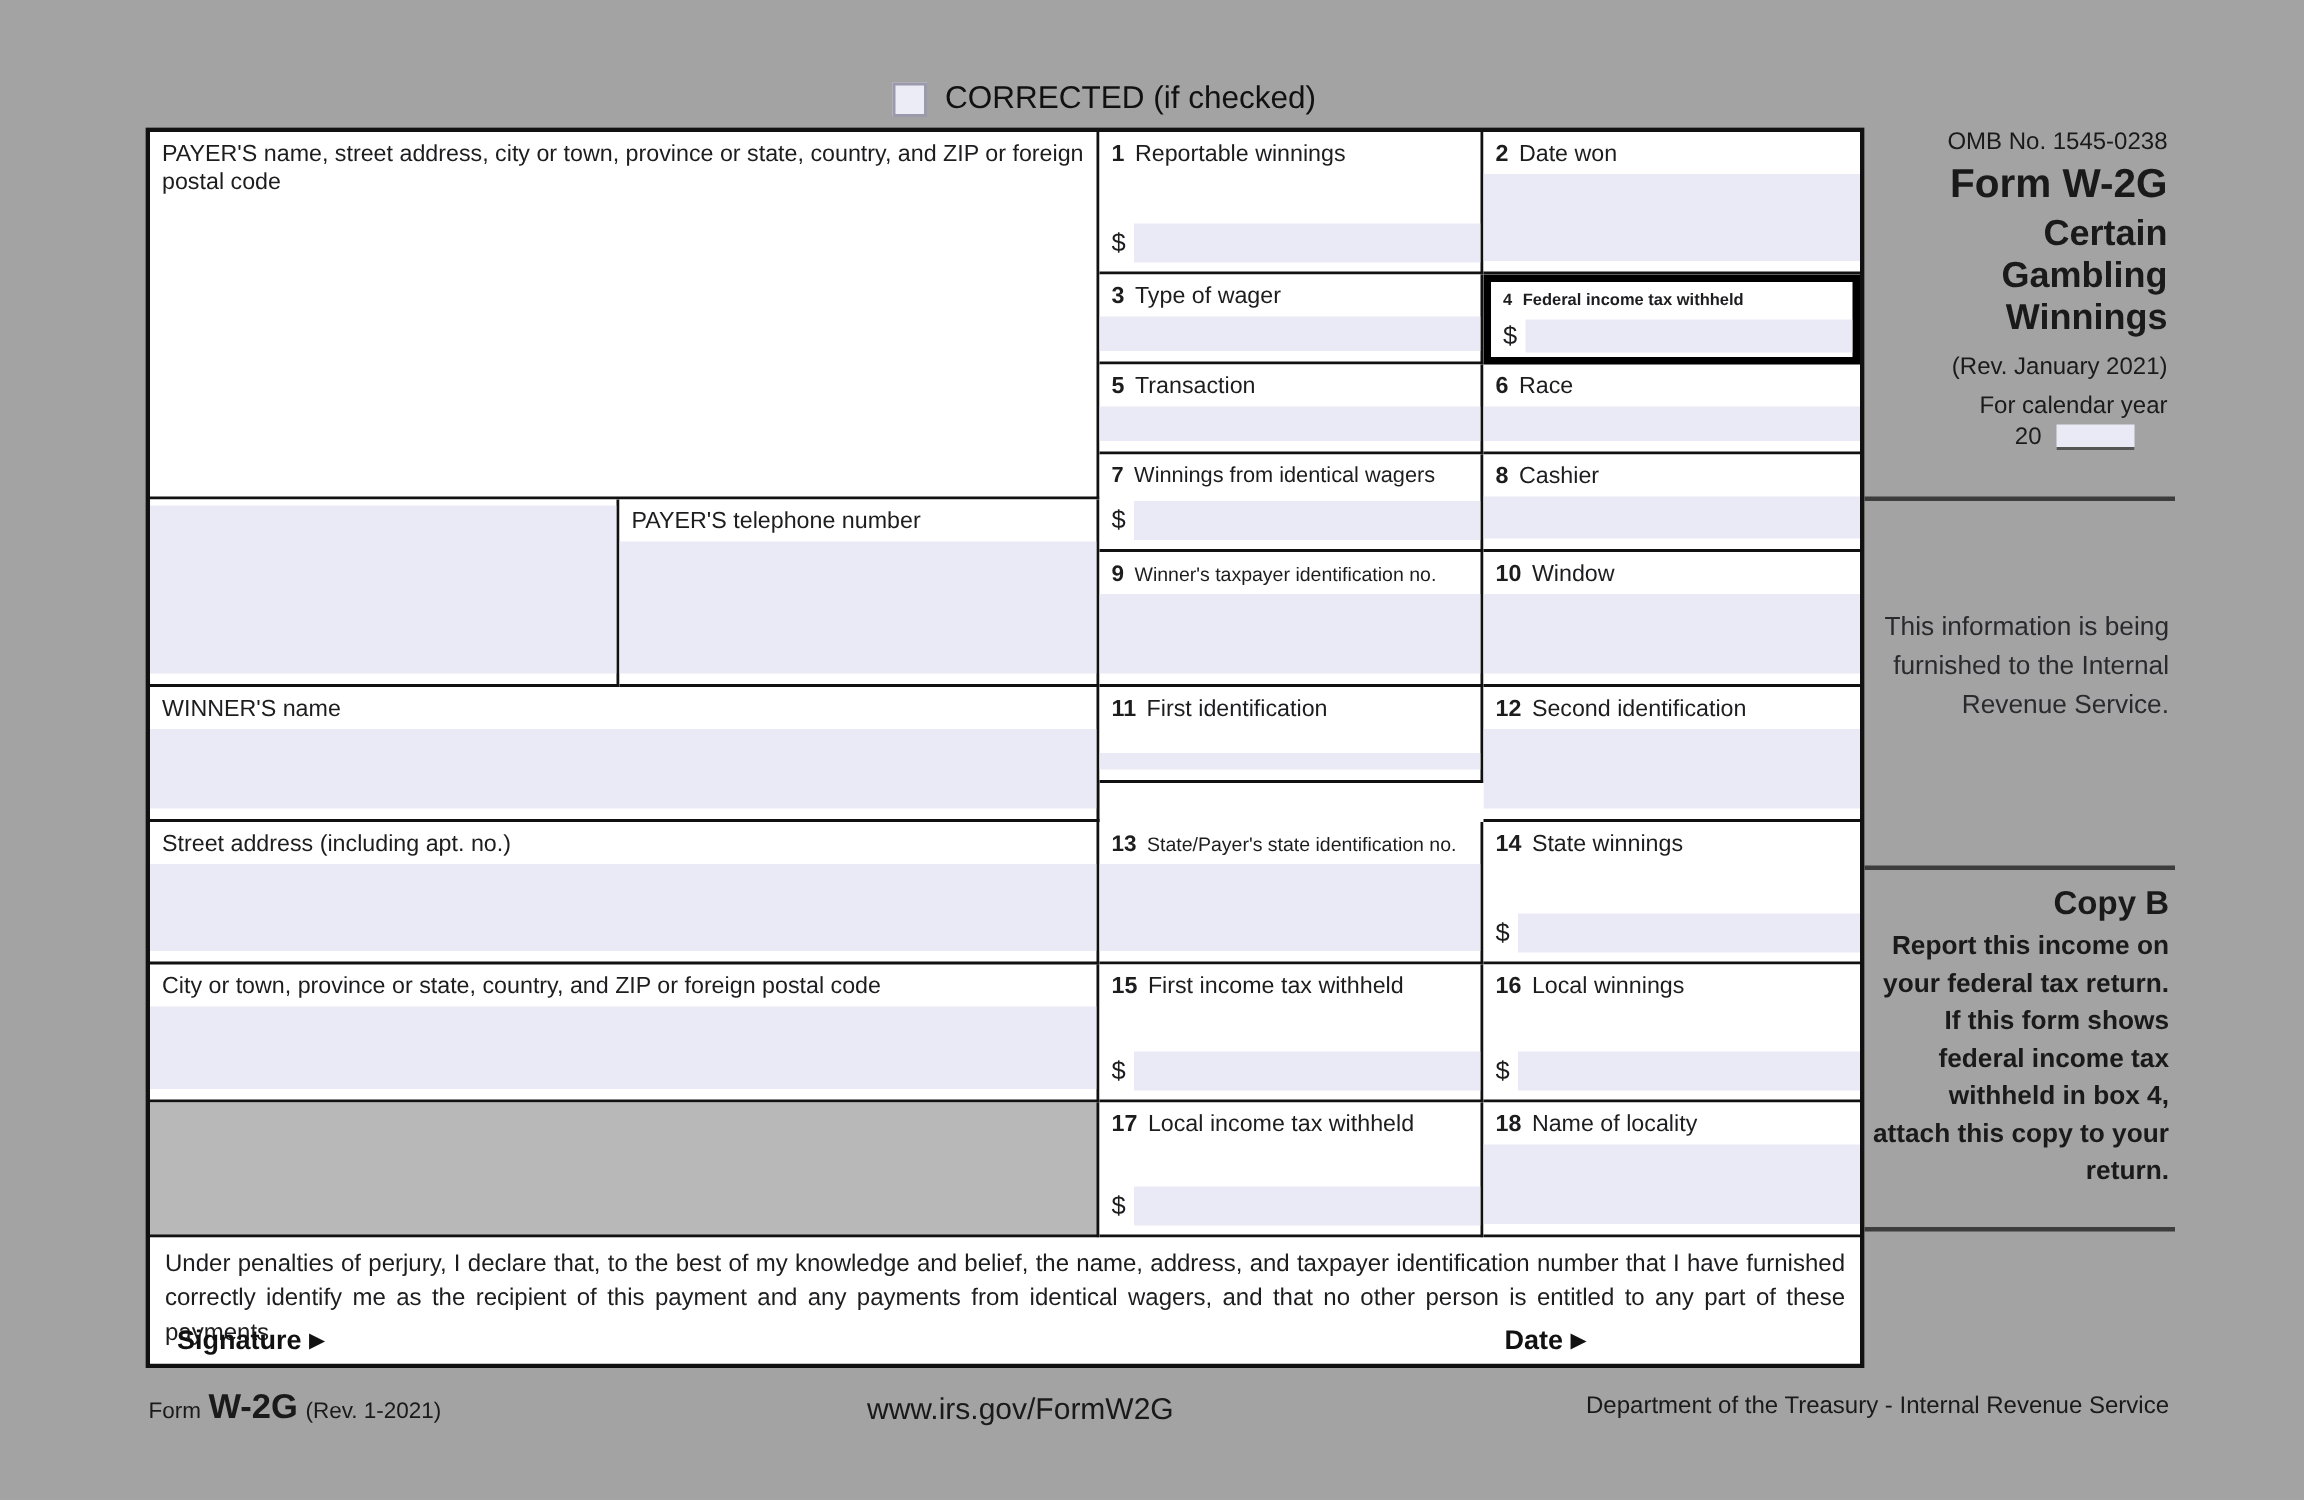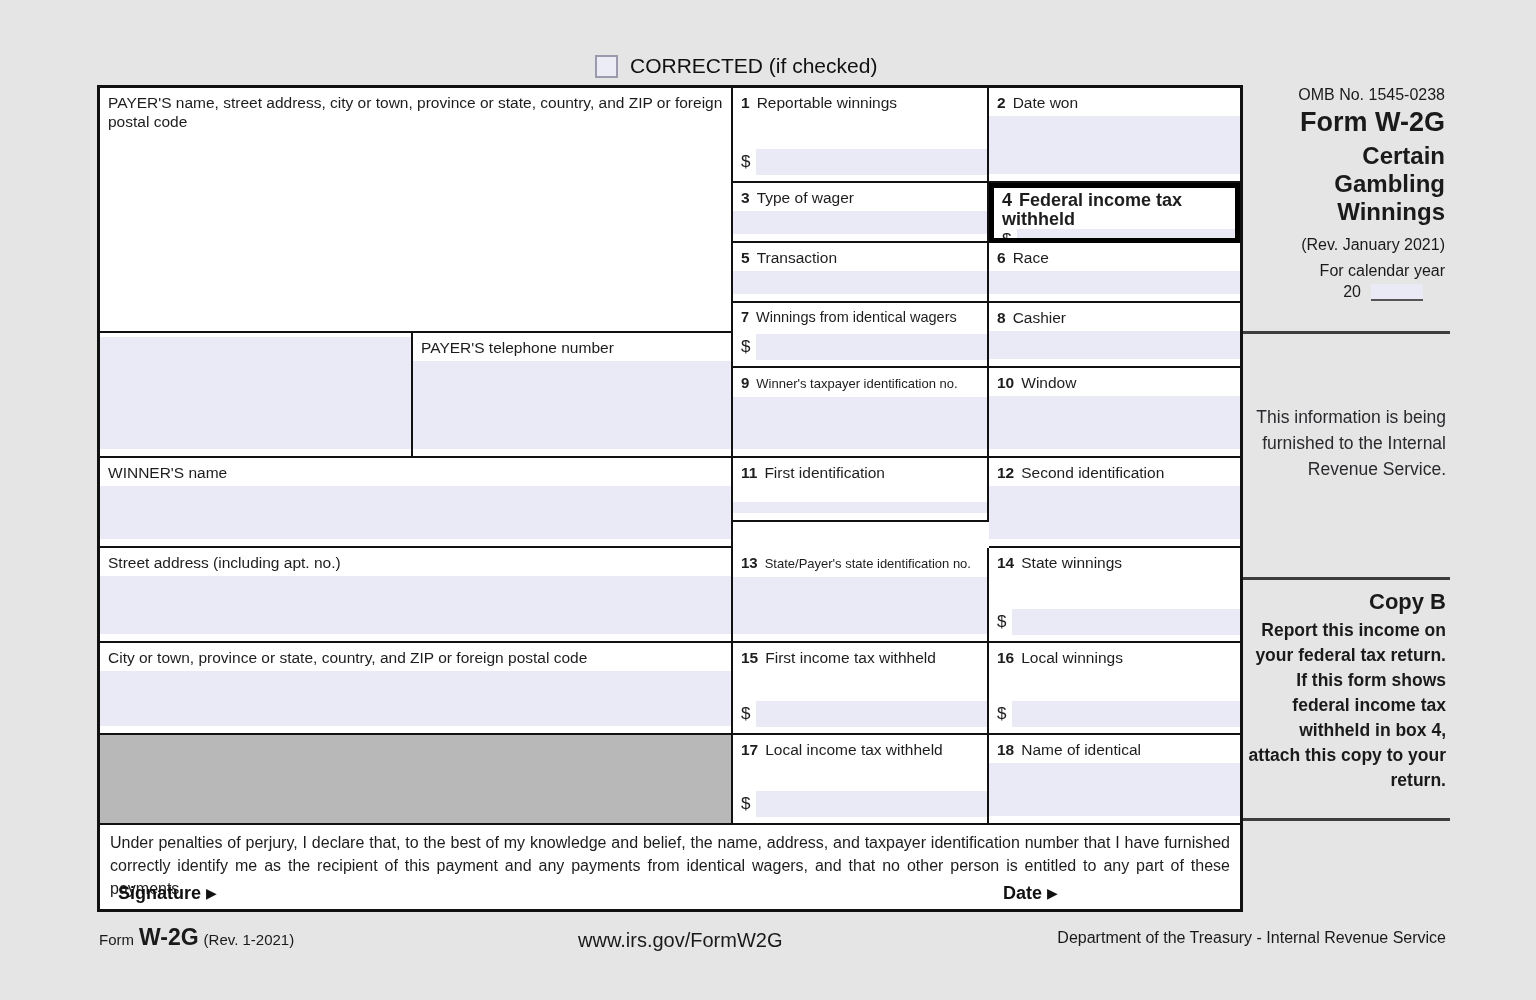--- a/index.html
+++ b/index.html
@@ -1,33 +1,33 @@
 <!DOCTYPE html>
 <html style="--field-fill: #e9eaf5; --shade: #b8b8b8; --line: #111111;"><head>
 <meta charset="utf-8">
 <style>
   :root { --field-fill:#e9eaf5; --shade:#b8b8b8; --ink:#1a1a1a; --line:#111; }
   * { margin:0; padding:0; box-sizing:border-box; }
   html,body { background:#fff; }
   body { font-family:"Liberation Sans","DejaVu Sans",sans-serif; color:var(--ink); }
-  #screen { position:relative; width:1536px; height:1000px; background:#e5e5e5; overflow:hidden; }
+  #screen { position:relative; width:1536px; height:1000px; background:#a3a3a3; overflow:hidden; }
 
   
   #corrected { position:absolute; left:595px; top:54px; display:flex; align-items:center; }
   #corrected .box { width:23px; height:23px; background:#ececf6; border:2px solid #9a9aac; }
   #corrected .lbl { margin-left:12px; font-size:21px; color:#111; }
 
   
   #form-table { position:absolute; left:97px; top:85px; width:1146px; height:827px; border:3px solid var(--line); background:#fff; }
   .cell { position:absolute; border-right:2px solid var(--line); border-bottom:2px solid var(--line); background:#fff; display:flex; flex-direction:column; overflow:hidden; }
   .cell.no-r { border-right:none; }
   .cell.no-b { border-bottom:none; }
   .lab { padding:5px 8px 0 8px; font-size:15.5px; line-height:19px; color:#1d1d1f; }
   .lab.small { font-size:13px; }
-  .lab.boldlab { font-weight:700; font-size:18px; }
+  .lab.boldlab { font-weight:700; font-size:11px; }
   .num { font-weight:700; margin-right:7px; }
   .fill { background:var(--field-fill); flex:1; margin:4px 0 7px 0; }
   .fill.flush { margin-bottom:0; }
   .dollar-row { display:flex; align-items:center; margin-top:auto; margin-bottom:6px; padding-left:8px; }
   .dollar { font-size:17px; margin-right:6px; color:#1d1d1f; }
   .dollar-fill { flex:1; height:26px; background:var(--field-fill); }
   .shaded { background:var(--shade); }
   .bold-box { border:5px solid #000 !important; z-index:2; }
 
   
@@ -182,21 +182,21 @@
         </div>
     </div>
     <div class="cell no-r" style="left:889px;top:555px;width:251px;height:92px;">
       <div class="lab"><span class="num">16</span><span>Local winnings</span></div>
       <div class="dollar-row">
           <span class="dollar">$</span>
           <div class="dollar-fill"></div>
         </div>
     </div>
     <div class="cell no-r" style="left:889px;top:647px;width:251px;height:90px;">
-      <div class="lab"><span class="num">18</span><span>Name of identical</span></div>
+      <div class="lab"><span class="num">18</span><span>Name of locality</span></div>
       <div class="fill"></div>
     </div>
 
     <div class="cell no-r no-b" id="cell-perjury" style="left:0;top:737px;width:1140px;height:84px;">
       <div id="perjury-text">Under penalties of perjury, I declare that, to the best of my knowledge and belief, the name, address, and taxpayer identification number that I have furnished correctly identify me as the recipient of this payment and any payments from identical wagers, and that no other person is entitled to any part of these payments.</div>
       <div id="sig-row">
         <span class="sig-lab" id="sig-label"><span>Signature</span><span class="arr">▶</span></span>
         <span class="sig-lab" id="date-label"><span>Date</span><span class="arr">▶</span></span>
       </div>
     </div>

